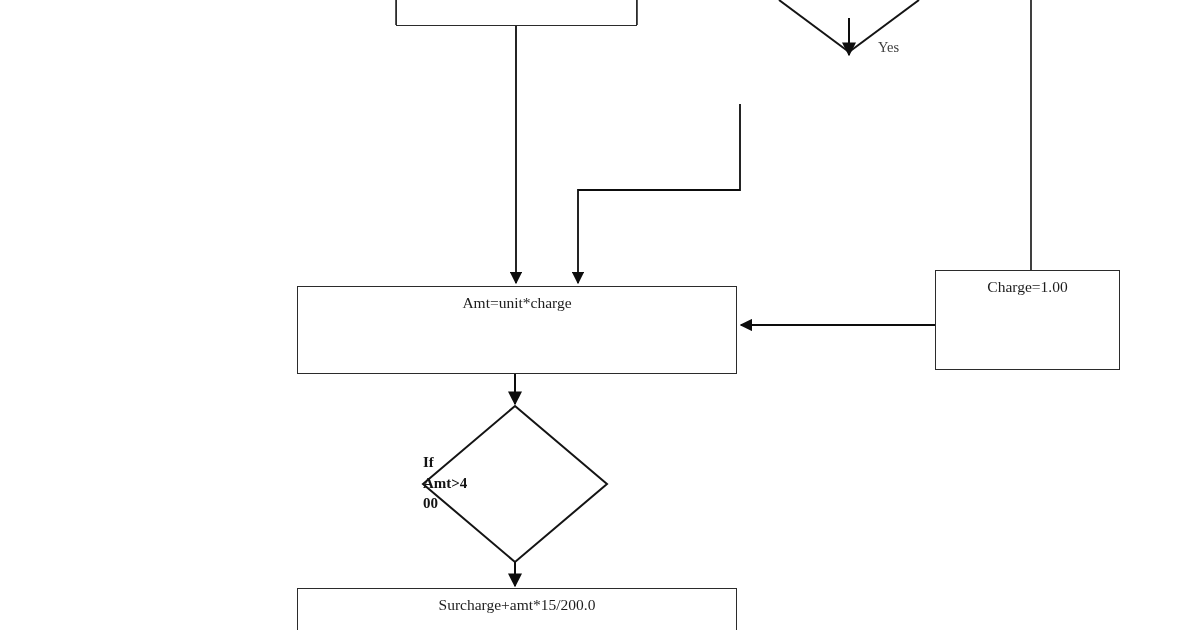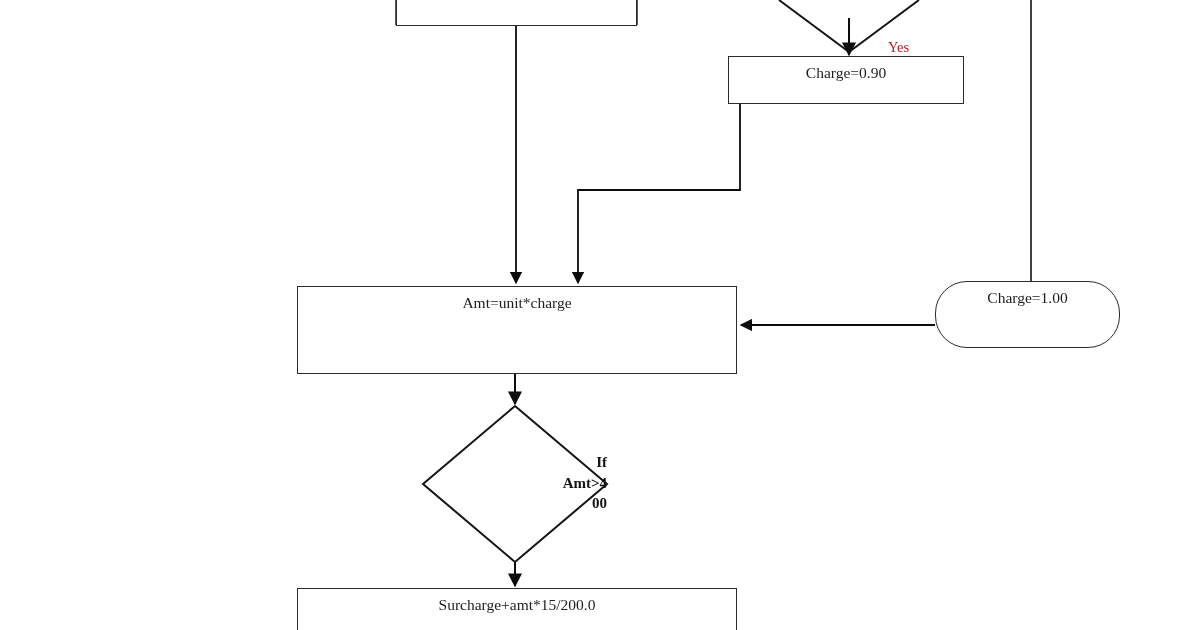--- a/index.html
+++ b/index.html
@@ -44,33 +44,32 @@
     color: #1d1d1d;
     white-space: pre-line;
   }
   .box .node-label {
     top: 7px;
   }
   .diamond-label {
     position: absolute;
     left: 0;
     right: 0;
-    text-align: right;
+    text-align: left;
     font-weight: bold;
     font-size: 15px;
     line-height: 1.38;
     color: #141414;
     white-space: pre-line;
   }
   .edge-label {
     position: absolute;
     font-size: 14.5px;
-    color: #b91c1c;
+    color: #404040;
     white-space: nowrap;
-    margin-left: 10px;
   }
 </style>
 </head>
 <body>
 
 <div id="canvas">
 
   <svg id="wires" viewBox="0 0 1200 630" width="1200" height="630" xmlns="http://www.w3.org/2000/svg">
     <defs>
       <marker id="arrowhead" viewBox="0 0 10 10" refX="9" refY="5" markerWidth="7" markerHeight="7" orient="auto-start-reverse">
@@ -99,31 +98,28 @@
 
     <polygon points="515,406 607,484 515,562 423,484" fill="#ffffff" stroke="#141414" stroke-width="2"></polygon>
 
     <line x1="515" y1="562" x2="515" y2="586" stroke="#0d0d0d" stroke-width="2" marker-end="url(#arrowhead)"></line>
   </svg>
 
   <div class="node box" style="left:396px; top:-40px; width:241px; height:66px; border-top:none;">
     
   </div>
 
-  <div class="node box" style="left:728px; top:56px; width:236px; height:48px;">
-    <div class="node-label">Charge=0.90</div>
-  </div>
 
   <div class="edge-label" style="left:878px; top:39px;">Yes</div>
 
   <div class="node box" style="left:297px; top:286px; width:440px; height:88px;">
     <div class="node-label">Amt=unit*charge</div>
   </div>
 
-  <div class="node box" style="left:935px; top:281px; width:185px; height:67px;border-radius:32px;">
+  <div class="node box" style="left:935px; top:270px; width:185px; height:100px;">
     <div class="node-label">Charge=1.00</div>
   </div>
 
   <div class="diamond-label" style="left:423px; top:452px; width:184px;">If
 Amt&gt;4
 00</div>
 
   <div class="node box" style="left:297px; top:588px; width:440px; height:70px; border-bottom:none;">
     <div class="node-label">Surcharge+amt*15/200.0</div>
   </div>

